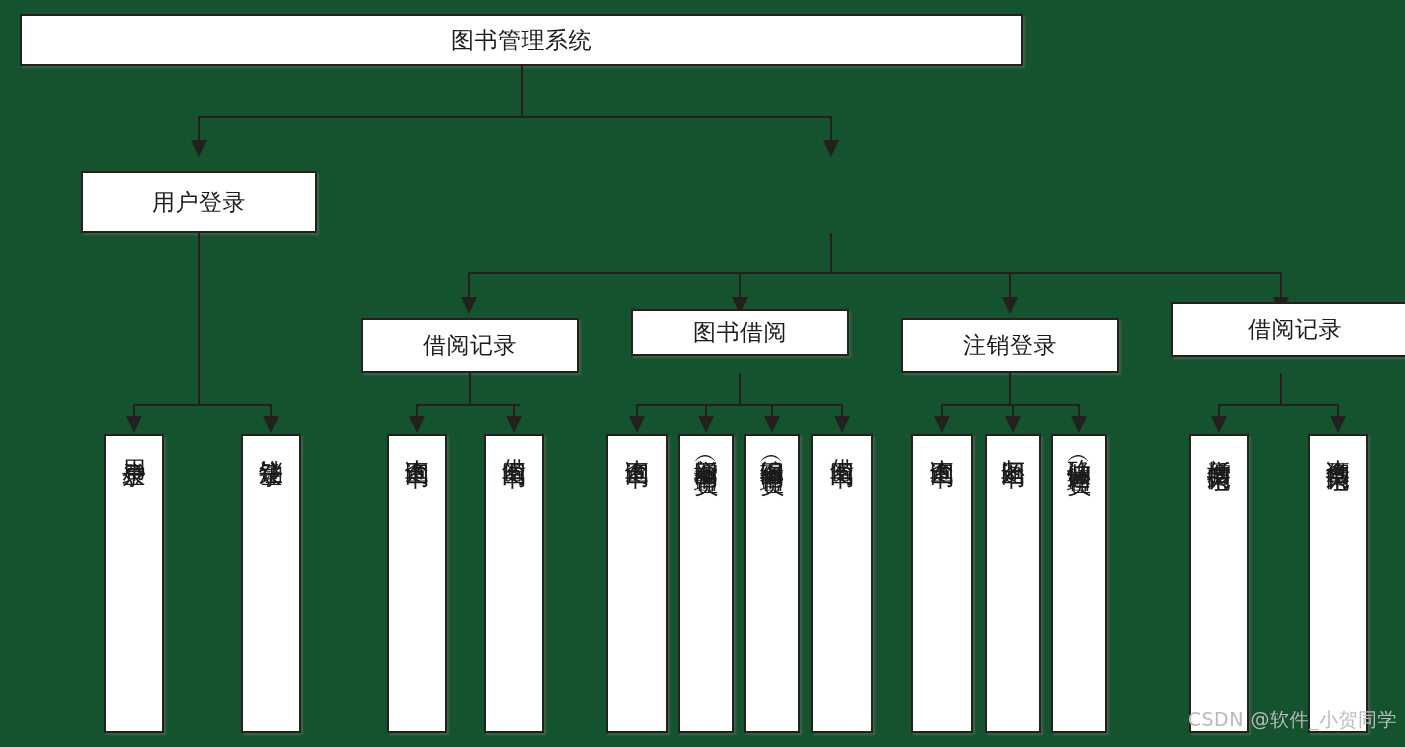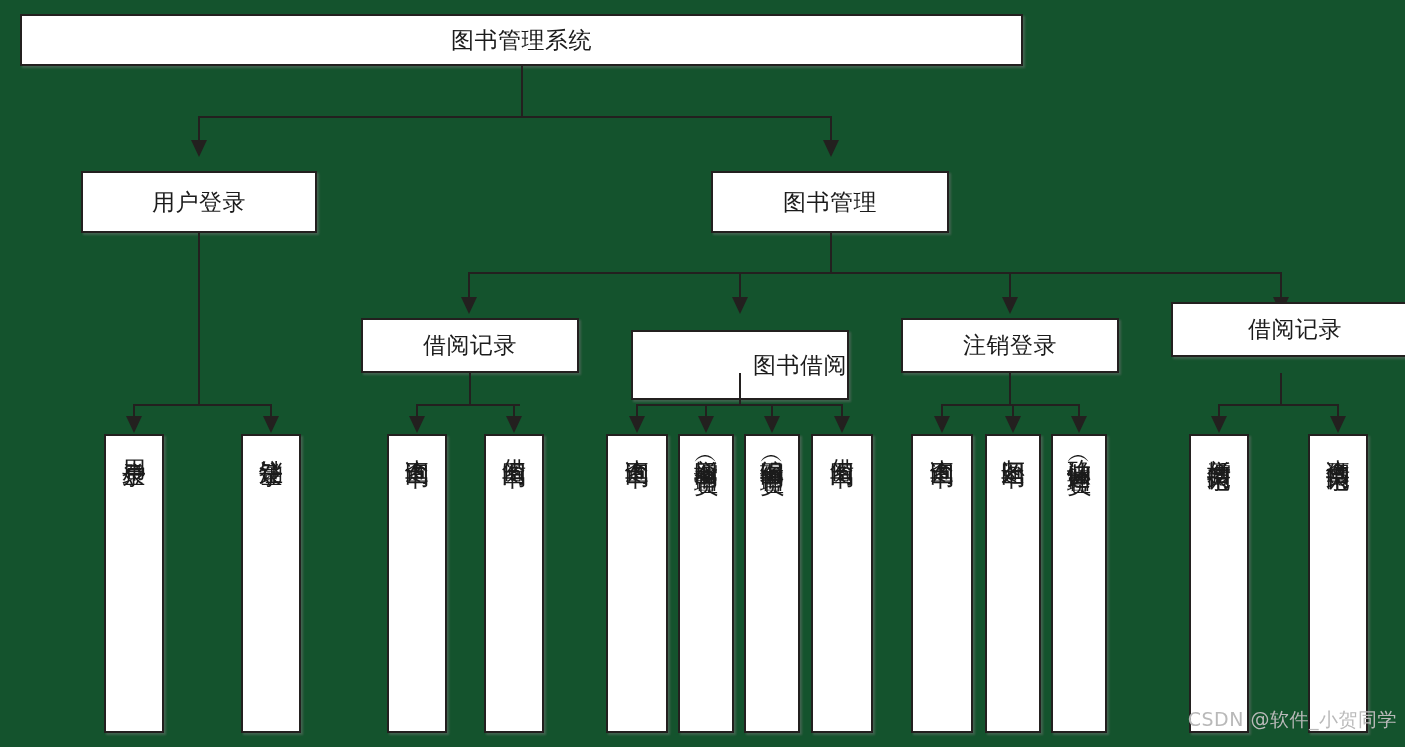--- a/index.html
+++ b/index.html
@@ -99,23 +99,20 @@
   <div class="hline" style="left:198px; top:116px; width:634px;"></div>
 
   <div class="vline" style="left:198px; top:116px; height:26px;"></div>
   <div class="arrow" style="left:191px; top:140px;"></div>
 
   <div class="vline" style="left:830px; top:116px; height:26px;"></div>
   <div class="arrow" style="left:823px; top:140px;"></div>
 
   <div class="node h" style="left:81px; top:171px; width:236px; height:62px;">
     <span class="lbl">用户登录</span>
-  </div>
-  <div class="node h" style="left:711px; top:171px; width:238px; height:62px;">
-    <span class="lbl">图书管理</span>
   </div>
 
   <div class="vline" style="left:198px; top:233px; height:171px;"></div>
   <div class="hline" style="left:133px; top:404px; width:138px;"></div>
   <div class="vline" style="left:133px; top:404px; height:14px;"></div>
   <div class="arrow" style="left:126px; top:416px;"></div>
   <div class="vline" style="left:270px; top:404px; height:14px;"></div>
   <div class="arrow" style="left:263px; top:416px;"></div>
 
   <div class="vline" style="left:830px; top:233px; height:39px;"></div>
@@ -125,21 +122,21 @@
   <div class="vline" style="left:739px; top:272px; height:27px;"></div>
   <div class="arrow" style="left:732px; top:297px;"></div>
   <div class="vline" style="left:1009px; top:272px; height:27px;"></div>
   <div class="arrow" style="left:1002px; top:297px;"></div>
   <div class="vline" style="left:1280px; top:272px; height:27px;"></div>
   <div class="arrow" style="left:1273px; top:297px;"></div>
 
   <div class="node h" style="left:361px; top:318px; width:218px; height:55px;">
     <span class="lbl">借阅记录</span>
   </div>
-  <div class="node h" style="left:631px; top:330px; width:218px; height:70px;justify-content:flex-end;">
+  <div class="node h" style="left:631px; top:309px; width:218px; height:47px;">
     <span class="lbl">图书借阅</span>
   </div>
   <div class="node h" style="left:901px; top:318px; width:218px; height:55px;">
     <span class="lbl">注销登录</span>
   </div>
   <div class="node h" style="left:1171px; top:302px; width:248px; height:55px;">
     <span class="lbl">借阅记录</span>
   </div>
 
   <div class="vline" style="left:469px; top:373px; height:31px;"></div>

